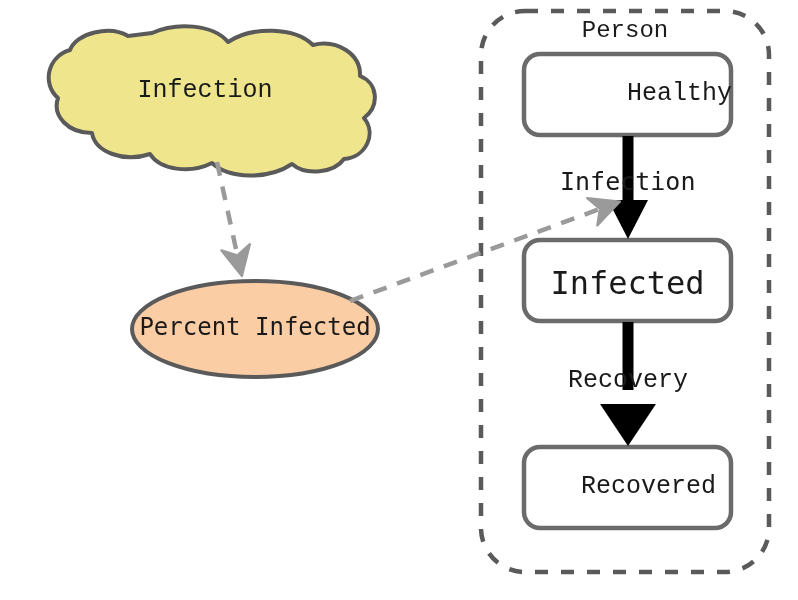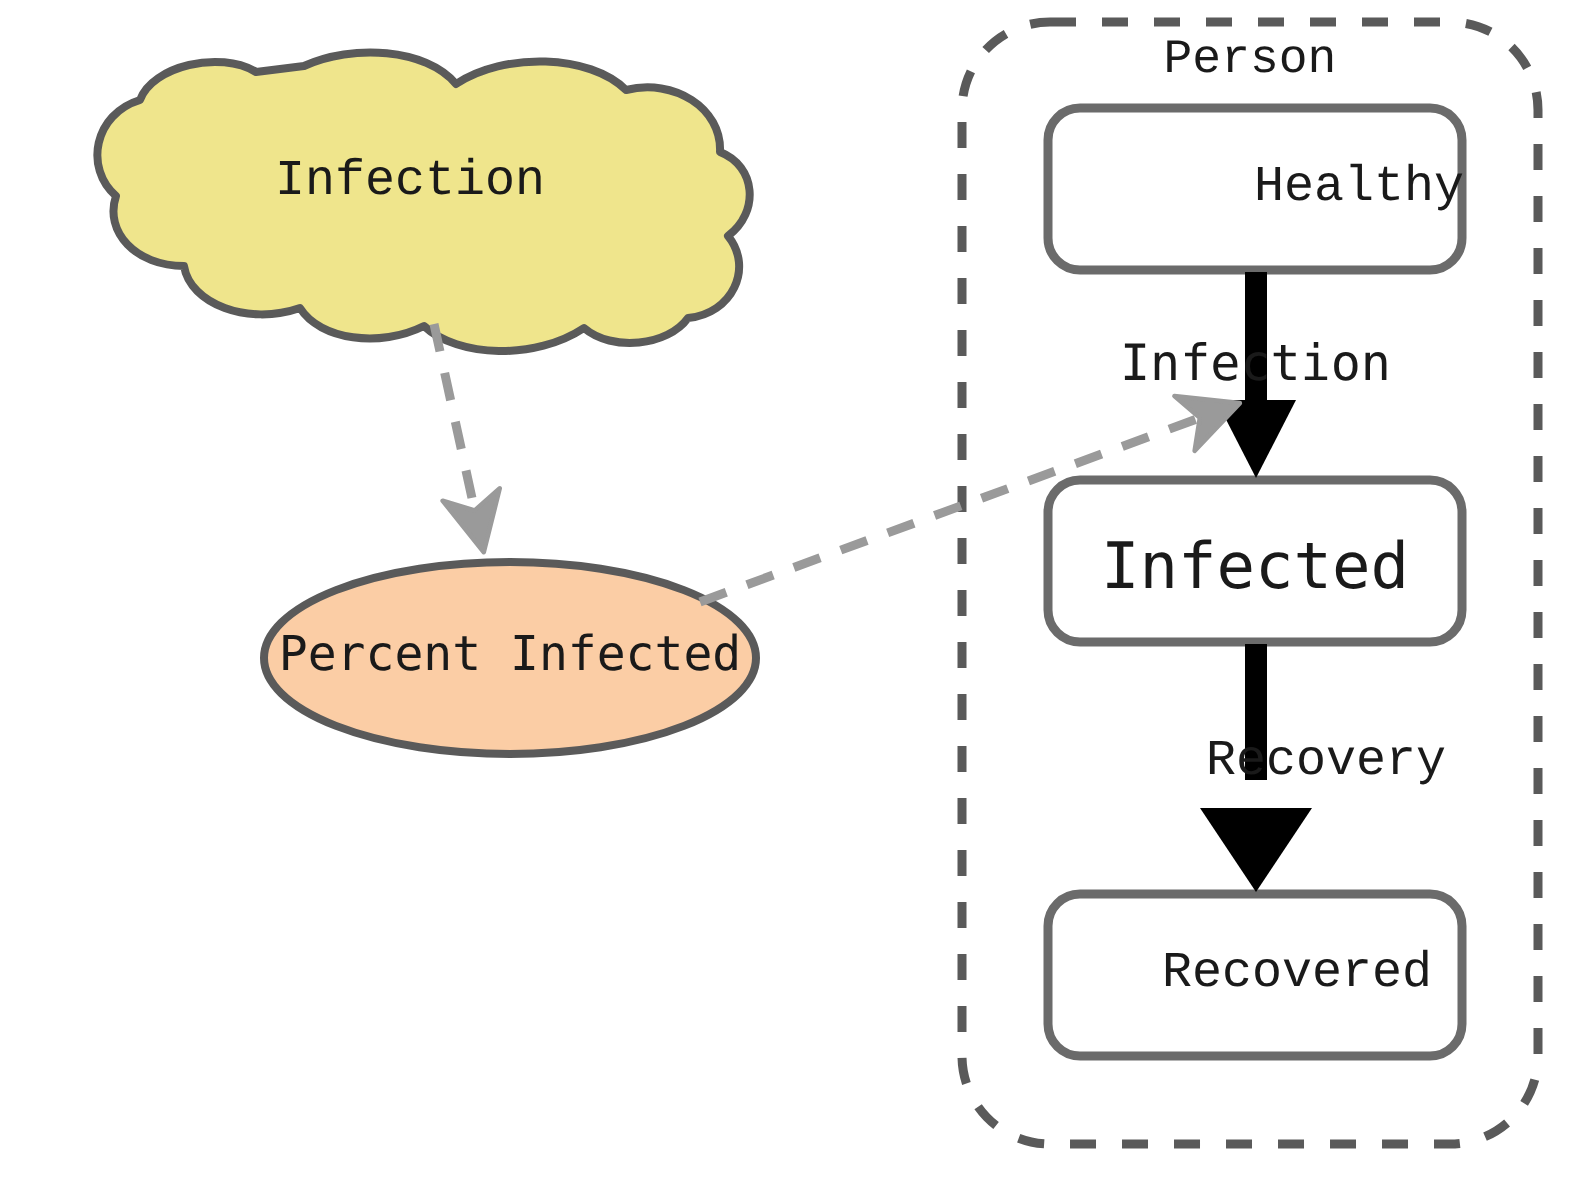--- a/index.html
+++ b/index.html
@@ -47,21 +47,21 @@
   #recovered-label{
     left:523px;top:474px;width:251px;
     text-align:center;font-size:25px;
   }
   #infection-label{
     left:560px;top:169px;width:190px;
     text-align:left;font-size:25px;
   }
   #recovery-label{
     left:533px;top:368px;width:190px;
-    text-align:right;font-size:25px;
+    text-align:center;font-size:25px;
   }
 </style>
 </head>
 <body>
 
 <div id="stage">
 
   <svg viewBox="0 0 798 600" xmlns="http://www.w3.org/2000/svg">
 
     <defs>

